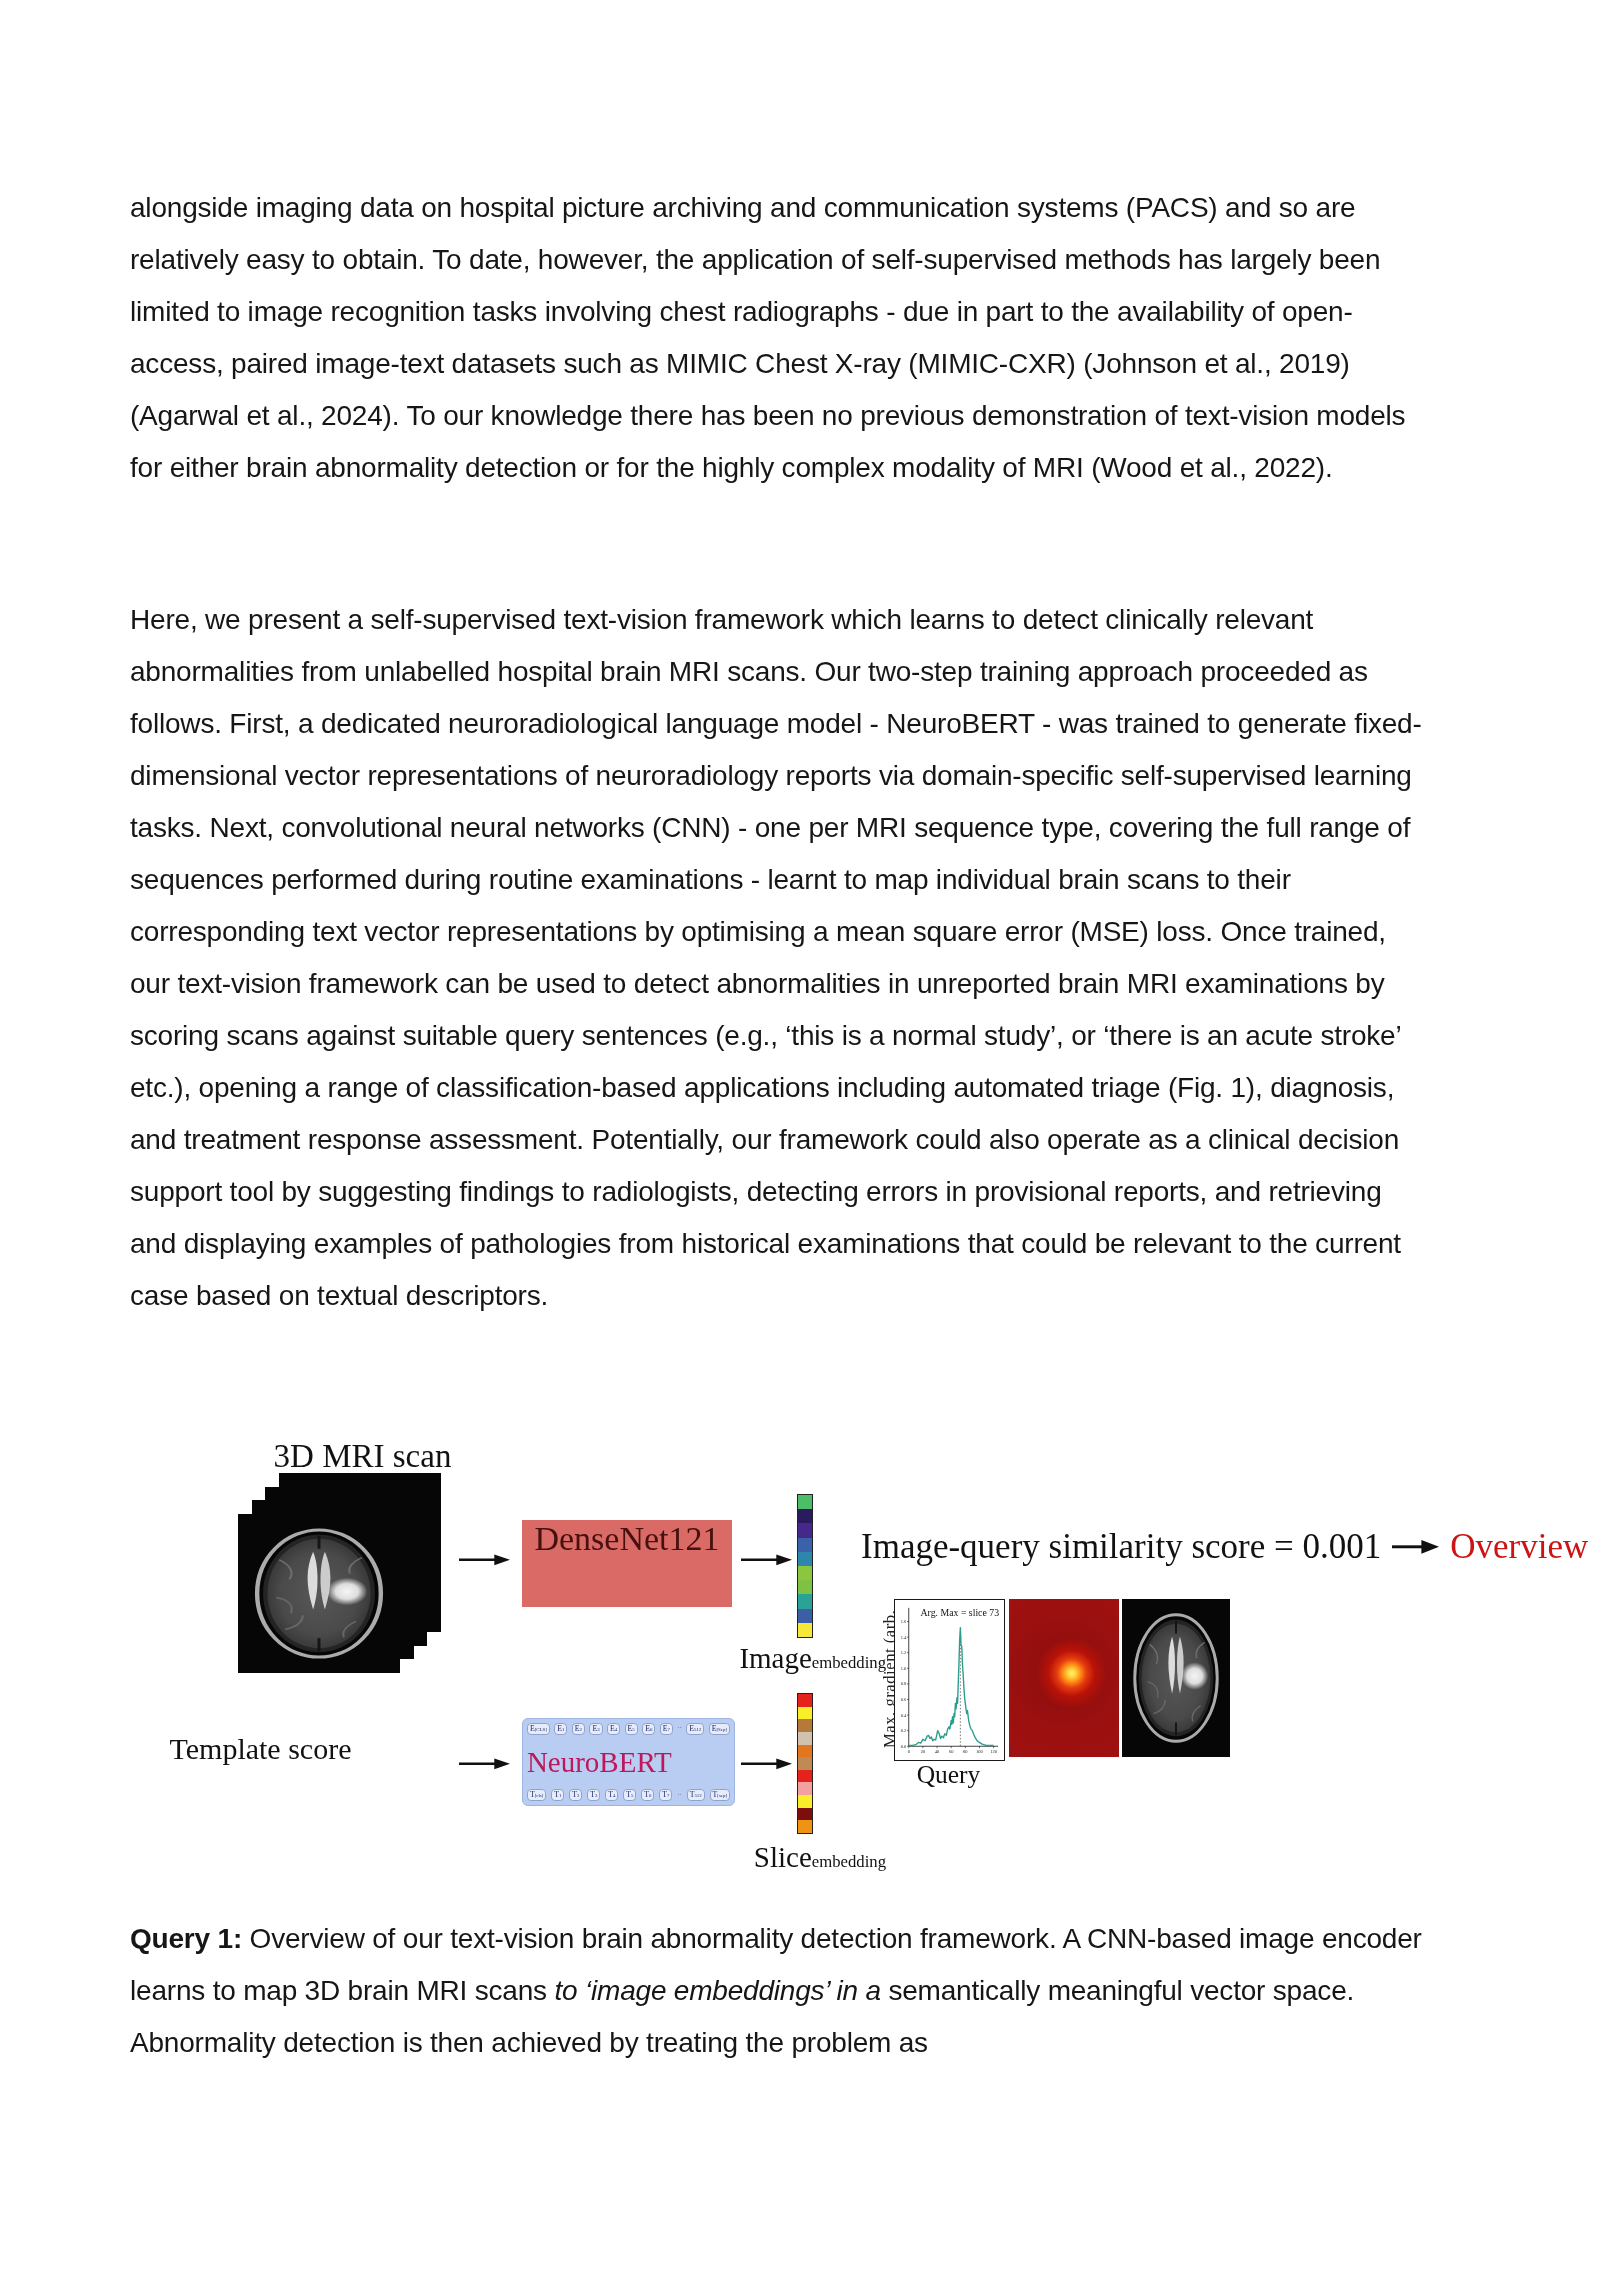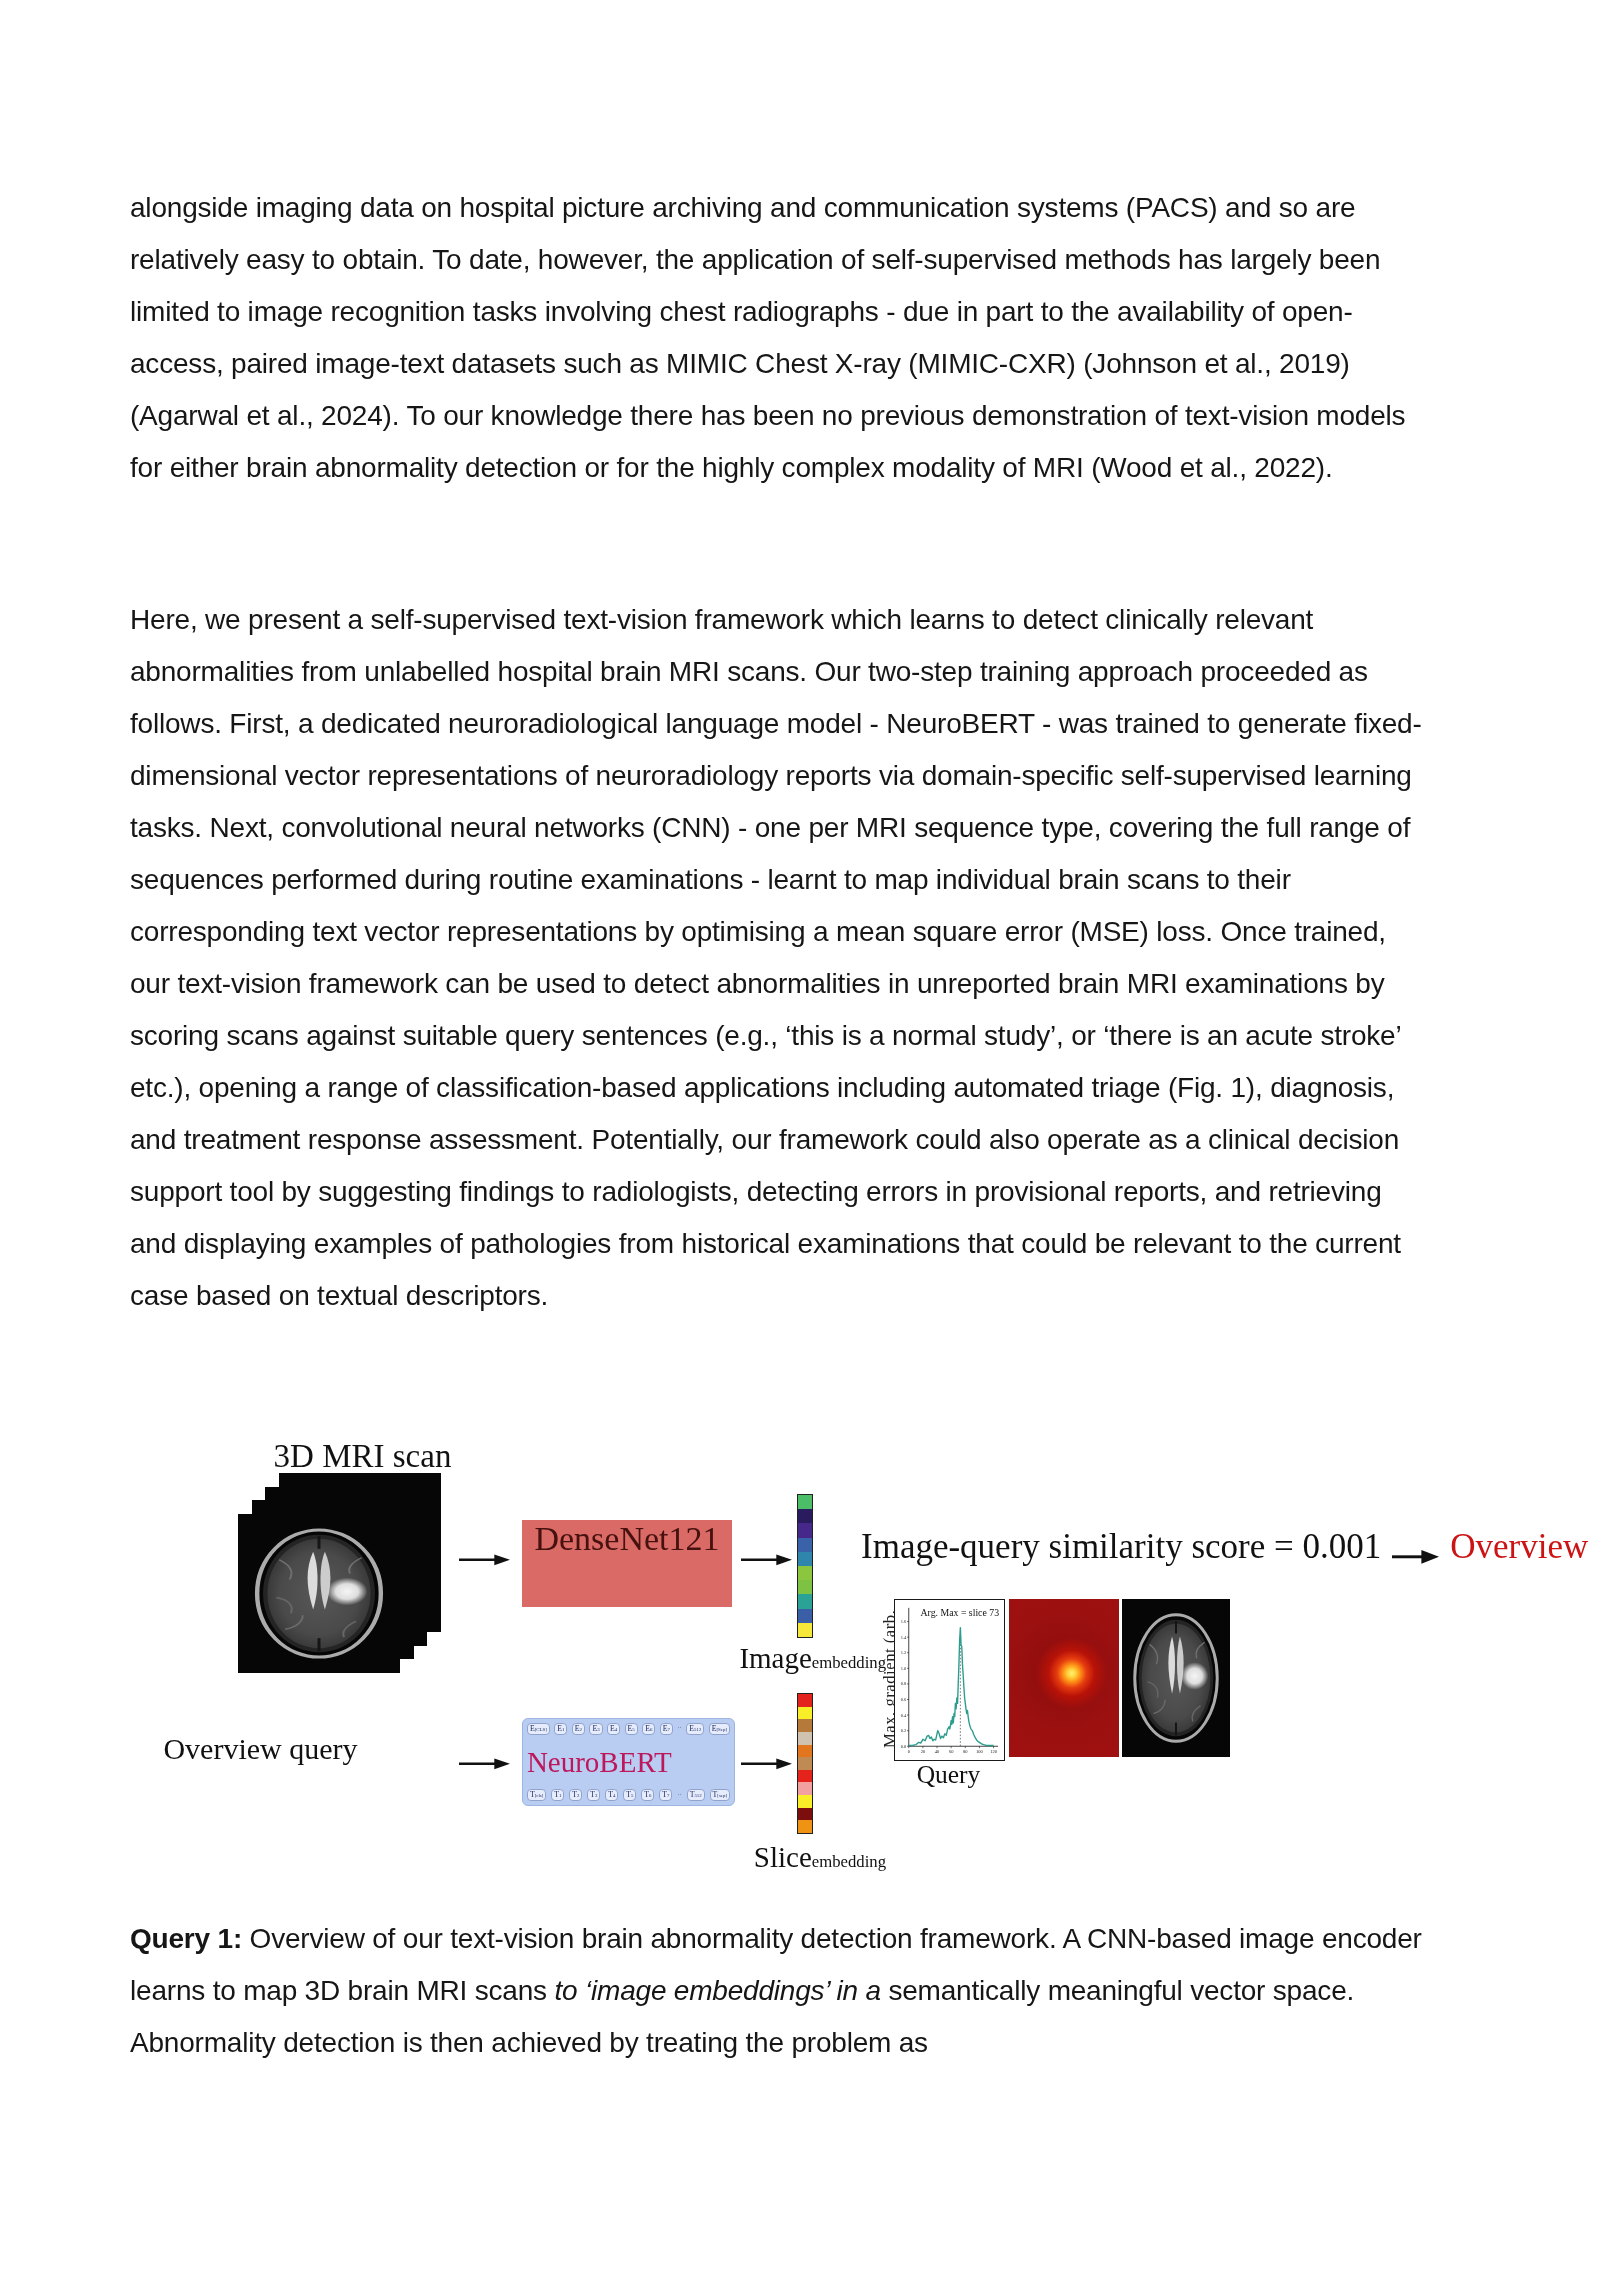--- a/index.html
+++ b/index.html
@@ -43,21 +43,21 @@
   .strip .cell{flex:1;}
   .strip-img{left:797px;top:68px;width:15.7px;height:144px;}
   .strip-qry{left:797px;top:267px;width:15.7px;height:141px;}
   .embed-label{width:167px;text-align:right;font-size:29px;white-space:nowrap;}
   .embed-label .sub{font-size:16.7px;}
   .el-img{left:719px;top:216px;}
   .el-qry{left:719px;top:415px;}
 
   .template{left:155px;top:304px;width:211px;text-align:center;font-size:30px;line-height:37px;}
 
-  .sim-row{left:861px;top:101px;display:flex;align-items:flex-end;gap:11px;}
+  .sim-row{left:861px;top:101px;display:flex;align-items:center;gap:11px;}
   .sim-text{font-size:35px;color:#111;white-space:nowrap;}
   .sim-abnormal{font-size:35px;white-space:nowrap;}
 
   .ylab{left:801px;top:244px;width:176px;height:17.6px;transform:rotate(-90deg);
         text-align:center;font-size:16.7px;letter-spacing:0.5px;color:#222;}
   .chart{left:894px;top:173px;width:109px;height:160px;background:#ffffff;border:1px solid #1a1a1a;}
   .slice-label{left:894px;top:334px;width:109px;text-align:center;font-size:25.5px;}
 
   .heat{left:1009px;top:173px;width:110px;height:158px;
         background:
@@ -148,21 +148,21 @@
         <div class="cell" style="background: rgb(125, 194, 66);"></div>
         <div class="cell" style="background: rgb(42, 163, 150);"></div>
         <div class="cell" style="background: rgb(58, 95, 166);"></div>
         <div class="cell" style="background: rgb(246, 232, 59);"></div>
       </div>
     <div class="abs embed-label el-img">
       <span>Image</span><span class="sub">embedding</span>
     </div>
 
     <div class="abs template">
-      <div>Overview query</div>
+      <div>Template score</div>
     </div>
 
     <svg class="abs arrow-svg a3" width="51" height="15.7" viewBox="0 0 52 16">
         <line x1="0" y1="8" x2="38" y2="8" stroke="#111" stroke-width="2.6"></line>
         <polygon points="36,2.5 52,8 36,13.5" fill="#111"></polygon>
       </svg>
 
     <div class="abs neurobert" id="neurobert-box" style="background: rgb(185, 205, 242);">
       <div class="chip-row">
           <span class="chip">

